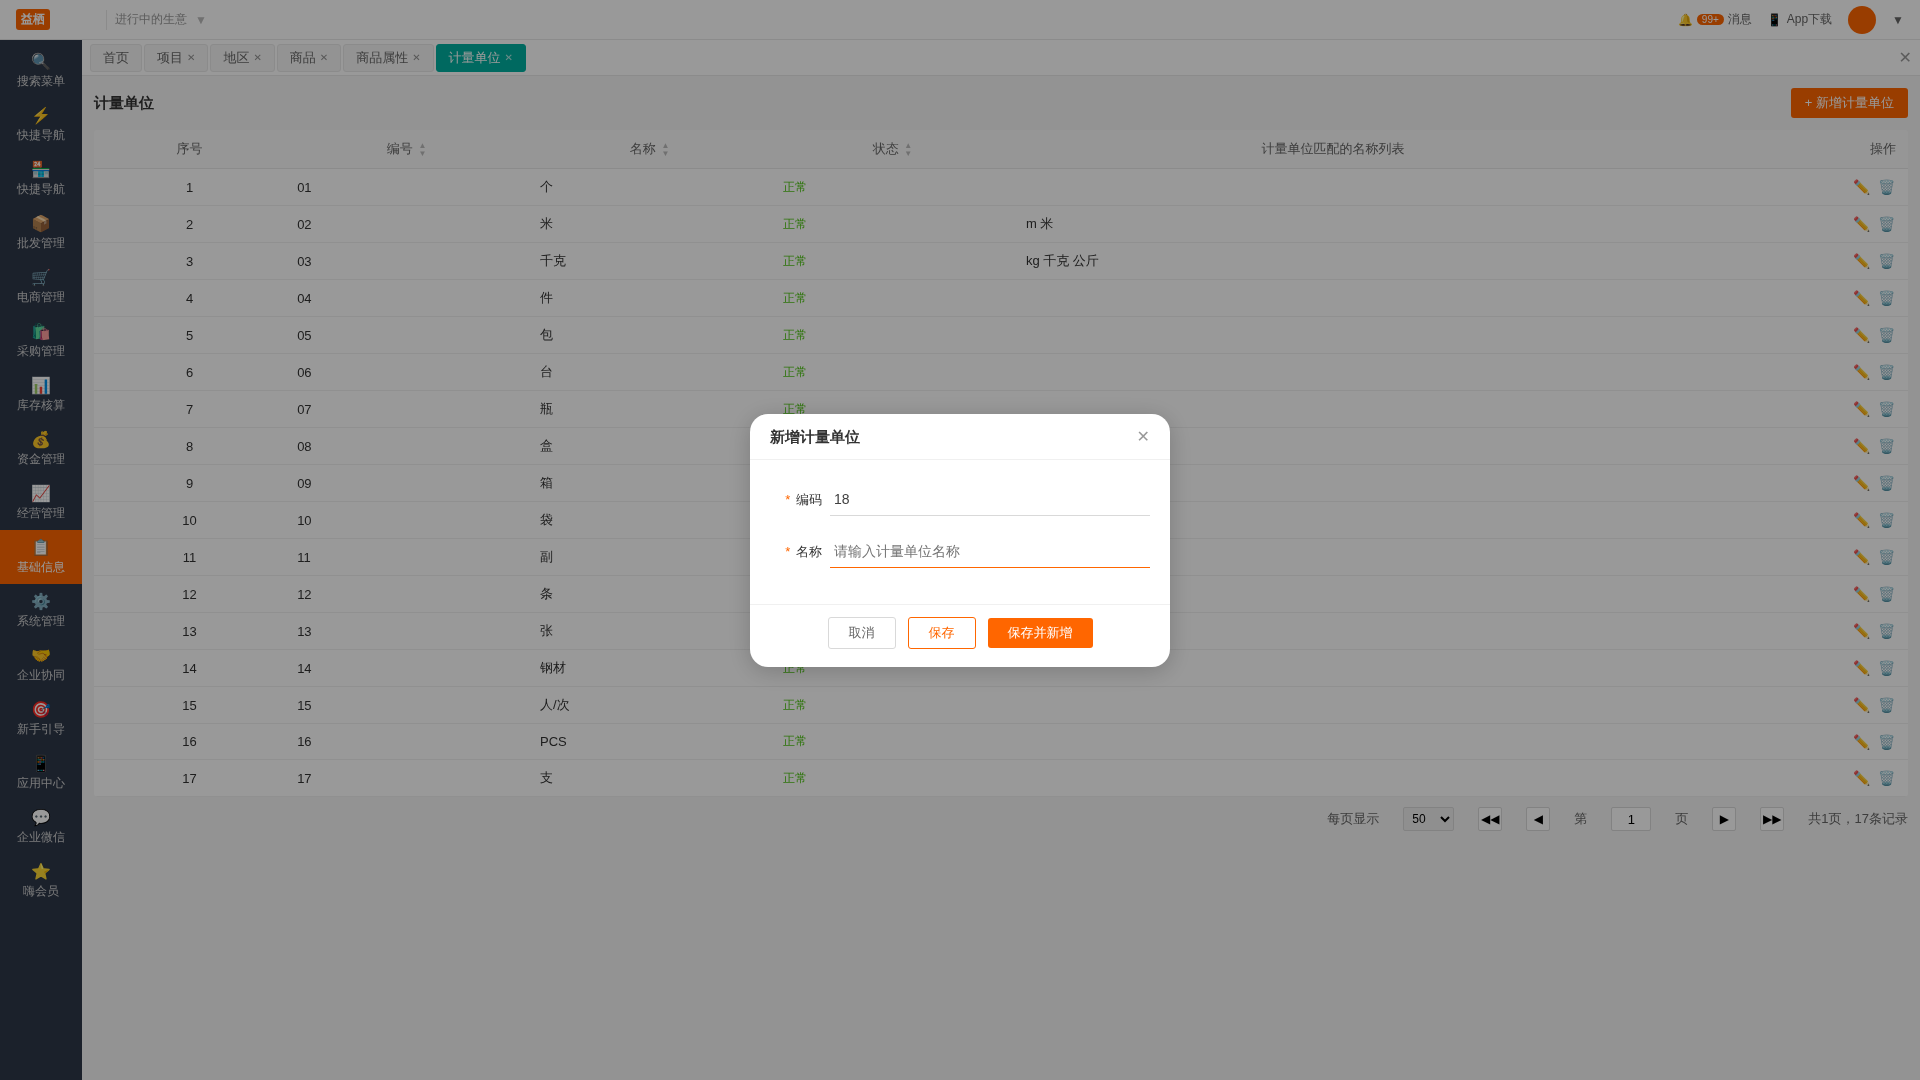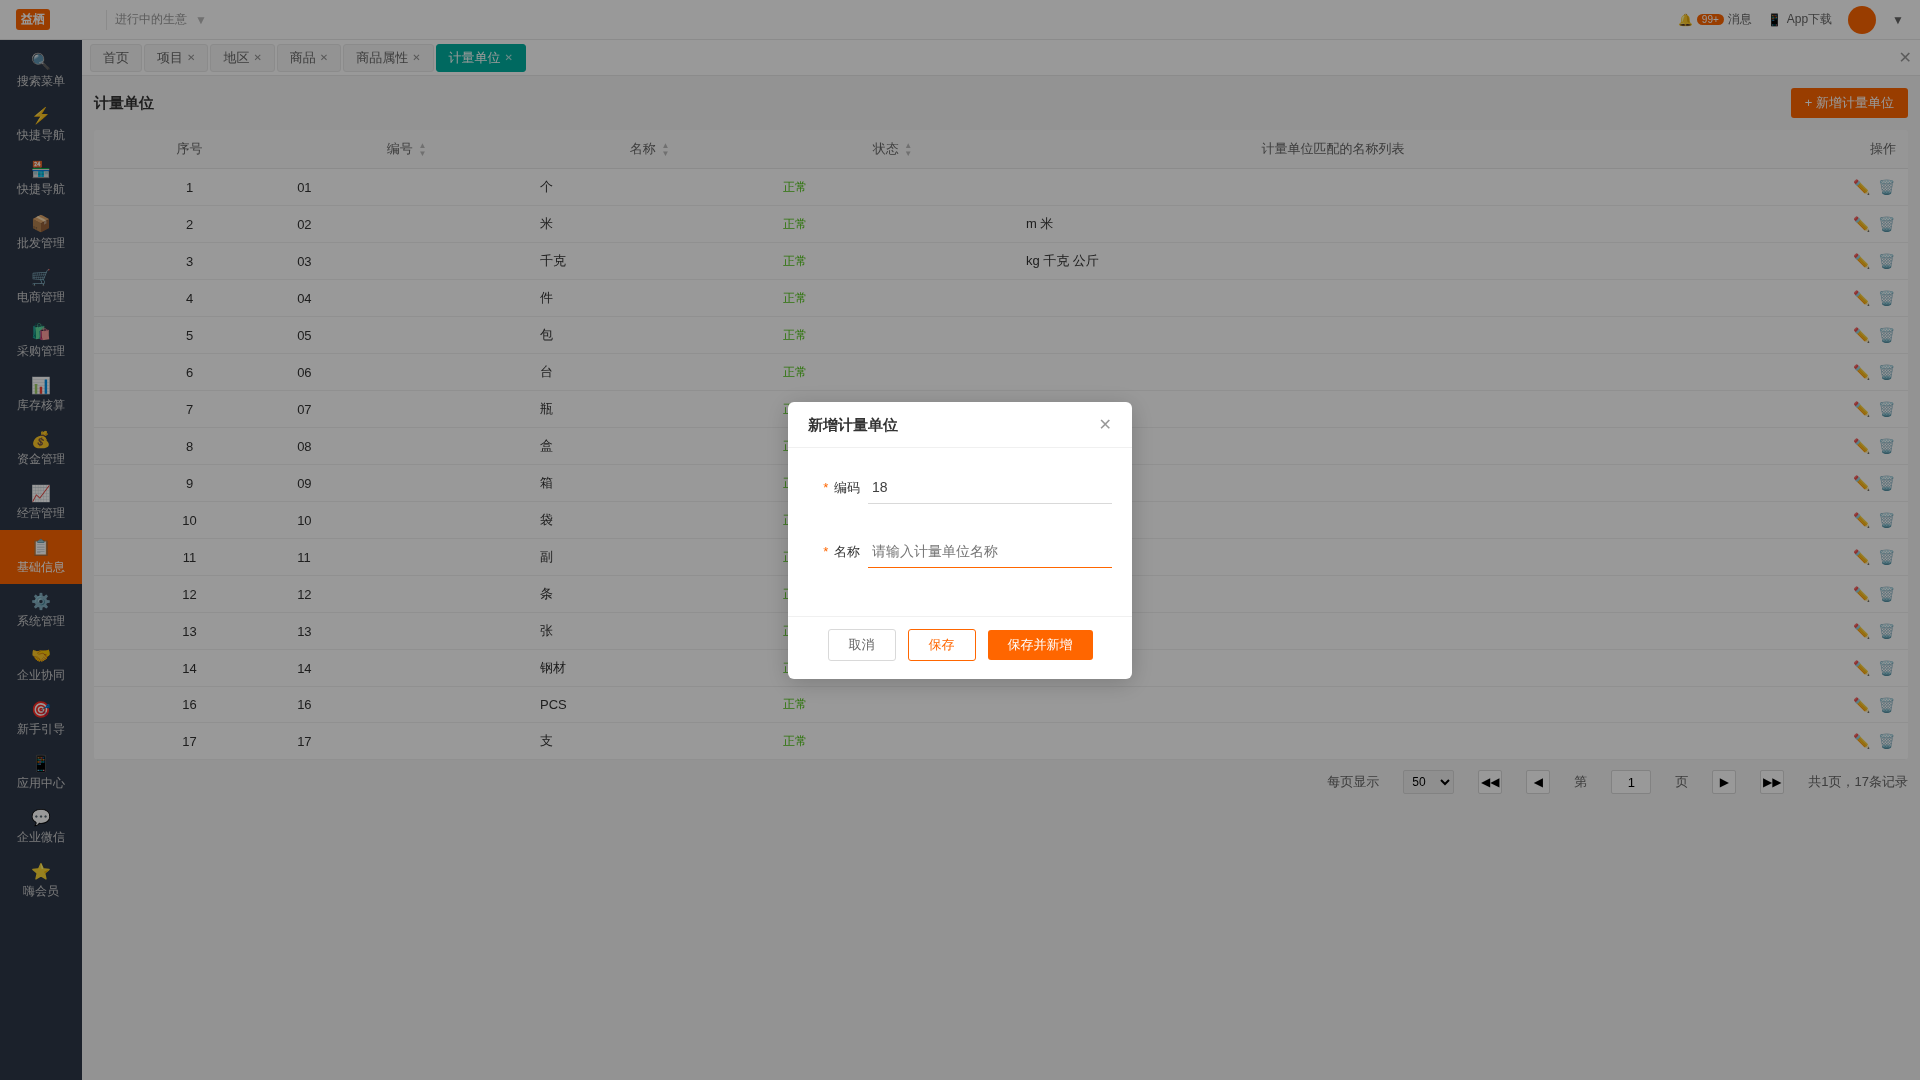--- a/index.html
+++ b/index.html
@@ -239,22 +239,22 @@
       top: 0; left: 0; right: 0; bottom: 0;
       background: rgba(0,0,0,0.4);
       z-index: 200;
       display: flex;
       align-items: center;
       justify-content: center;
     }
     
     .modal {
       background: #fff;
-      border-radius: 6px;
-      width: 344px;
+      border-radius: 18px;
+      width: 420px;
       box-shadow: 0 4px 24px rgba(0,0,0,0.2);
     }
     .modal-header {
       display: flex;
       align-items: center;
       justify-content: space-between;
       padding: 14px 20px 12px;
       border-bottom: 1px solid #f0f0f0;
     }
     .modal-title {
@@ -267,21 +267,21 @@
       color: #999;
       font-size: 16px;
       line-height: 1;
     }
     .modal-body {
       padding: 24px 20px 16px;
     }
     .form-row {
       display: flex;
       align-items: center;
-      margin-bottom: 32px;
+      margin-bottom: 20px;
       justify-content: center;
     }
     .form-label {
       width: 60px;
       text-align: right;
       color: #333;
       font-size: 13px;
       padding-right: 8px;
       flex-shrink: 0;
     }
@@ -691,20 +691,33 @@
       <td><span class="status-normal">正常</span></td>
       <td></td>
       <td style="text-align:right;">
         <div class="op-icons" style="justify-content:flex-end;">
           <span class="op-icon" title="编辑">✏️</span>
           <span class="op-icon" title="删除">🗑️</span>
         </div>
       </td>
     </tr>
         <tr>
+      <td style="text-align:center;">15</td>
+      <td>15</td>
+      <td>人/次</td>
+      <td><span class="status-normal">正常</span></td>
+      <td></td>
+      <td style="text-align:right;">
+        <div class="op-icons" style="justify-content:flex-end;">
+          <span class="op-icon" title="编辑">✏️</span>
+          <span class="op-icon" title="删除">🗑️</span>
+        </div>
+      </td>
+    </tr>
+        <tr>
       <td style="text-align:center;">16</td>
       <td>16</td>
       <td>PCS</td>
       <td><span class="status-normal">正常</span></td>
       <td></td>
       <td style="text-align:right;">
         <div class="op-icons" style="justify-content:flex-end;">
           <span class="op-icon" title="编辑">✏️</span>
           <span class="op-icon" title="删除">🗑️</span>
         </div>

